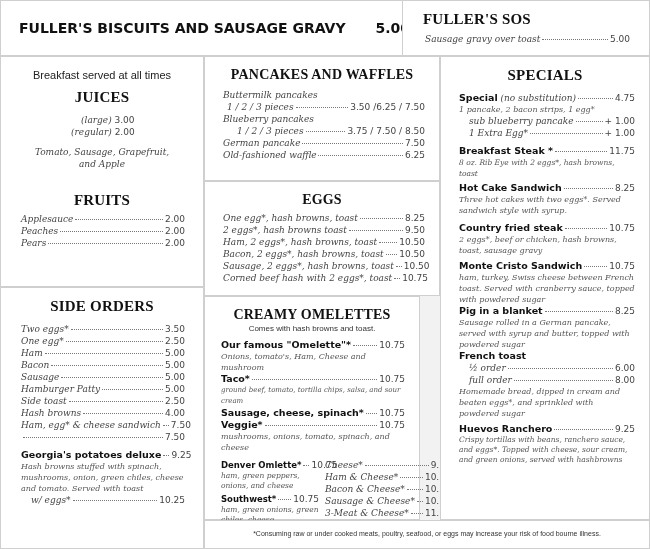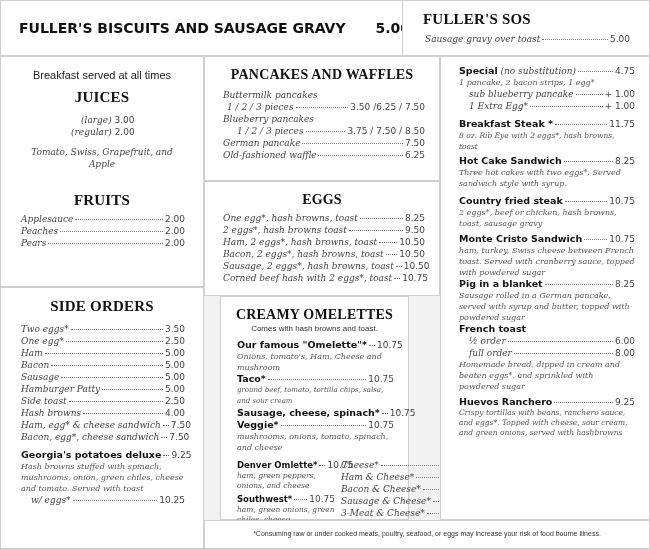--- a/index.html
+++ b/index.html
@@ -35,21 +35,21 @@
   </div>
 </div>
 
 <div class="panel" style="left:0;top:56px;width:204px;height:231px;">
   <div style="text-align:center;margin-top:12px;font-size:11px;color:#222;">Breakfast served at all times</div>
   <div class="hdr" style="font-size:15px;margin-top:8px;">JUICES</div>
   <div style="margin-top:8px;padding-left:80px;">
     <div class="hand" style="line-height:12px;"><span>(large)</span> <span class="price" style="font-style:normal;font-family:'DejaVu Sans',sans-serif;color:#444;">3.00</span></div>
     <div class="hand" style="line-height:12px;margin-left:-10px;"><span>(regular)</span> <span class="price" style="font-style:normal;font-family:'DejaVu Sans',sans-serif;color:#444;">2.00</span></div>
   </div>
-  <div class="hand" style="text-align:center;margin:8px 30px 0;line-height:12px;">Tomato, Swiss, Grapefruit, and Apple</div>
+  <div class="hand" style="text-align:center;margin:8px 30px 0;line-height:12px;">Tomato, Sausage, Grapefruit, and Apple</div>
   <div class="hdr" style="font-size:15px;margin-top:22px;">FRUITS</div>
   <div style="margin:4px 18px 0 20px;">
     <div class="row hand">
         <span class="name">Applesauce</span>
         <span class="dots"></span>
         <span class="price">2.00</span>
       </div>
     <div class="row hand">
         <span class="name">Peaches</span>
         <span class="dots"></span>
@@ -105,21 +105,20 @@
         <span class="name">Hash browns</span>
         <span class="dots"></span>
         <span class="price">4.00</span>
       </div>
     <div class="row hand">
         <span class="name">Ham, egg* &amp; cheese sandwich</span>
         <span class="dots"></span>
         <span class="price">7.50</span>
       </div>
     <div class="row hand">
-        <span class="name">Bacon, egg*, cheese sandwich</span>
         <span class="dots"></span>
         <span class="price">7.50</span>
       </div>
     <div class="row hand" style="margin-top:6px;">
         <span class="name bold-name">Georgia's potatoes deluxe</span>
         <span class="dots"></span>
         <span class="price">9.25</span>
       </div>
     <div class="hand desc" style="white-space:normal;">Hash browns stuffed with spinach, mushrooms, onion, green chiles, cheese and tomato. Served with toast</div>
     <div class="row hand indent1">
@@ -187,21 +186,21 @@
         <span class="price">10.50</span>
       </div>
     <div class="row hand">
         <span class="name">Corned beef hash with 2 eggs*, toast</span>
         <span class="dots"></span>
         <span class="price">10.75</span>
       </div>
   </div>
 </div>
 
-<div class="panel" style="left:204px;top:296px;width:189px;height:224px;margin-left:16px;">
+<div class="panel" style="left:204px;top:296px;width:216px;height:224px;">
   <div class="hdr" style="font-size:14px;margin-top:10px;">CREAMY OMELETTES</div>
   <div style="text-align:center;font-size:8px;color:#333;margin-top:1px;">Comes with hash browns and toast.</div>
   <div style="margin:6px 14px 0 16px;">
     <div class="row hand">
         <span class="name bold-name">Our famous "Omelette"*</span>
         <span class="dots"></span>
         <span class="price">10.75</span>
       </div>
     <div class="hand desc">Onions, tomato's, Ham, Cheese and mushroom</div>
     <div class="row hand">
@@ -261,20 +260,21 @@
       <div class="row hand">
           <span class="name">3-Meat &amp; Cheese*</span>
           <span class="dots"></span>
           <span class="price">11.75</span>
         </div>
     </div>
   </div>
 </div>
 
 <div class="panel" style="left:440px;top:56px;width:210px;height:464px;">
+  <div class="hdr" style="font-size:15px;margin-top:10px;">SPECIALS</div>
   <div style="margin:8px 14px 0 18px;">
     <div class="row hand">
         <span class="name"><span class="bold-name">Special</span> <span>(no substitution)</span></span>
         <span class="dots"></span>
         <span class="price">4.75</span>
       </div>
     <div class="hand desc">1 pancake, 2 bacon strips, 1 egg*</div>
     <div class="row hand indent1">
         <span class="name">sub blueberry pancake</span>
         <span class="dots"></span>

